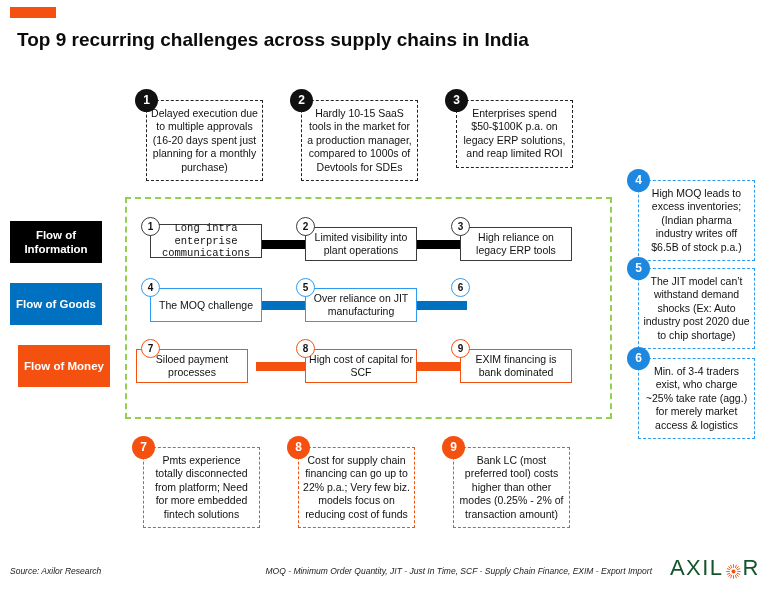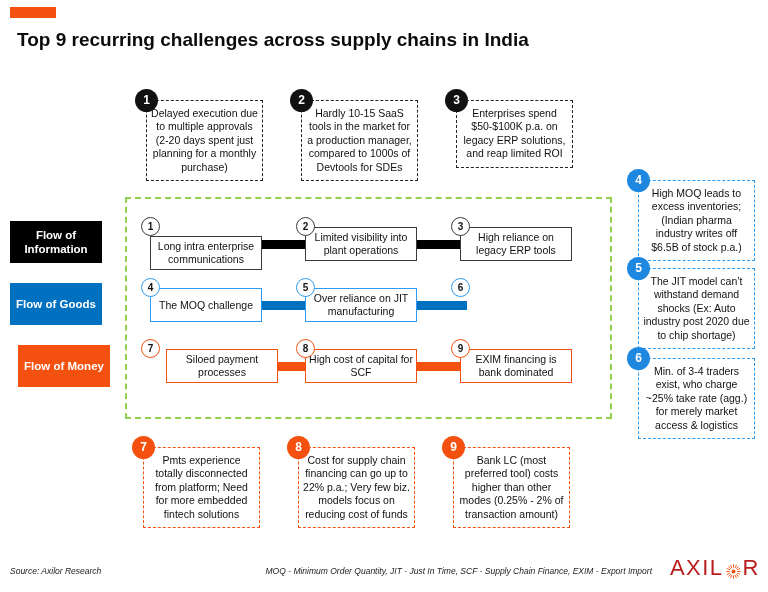--- a/index.html
+++ b/index.html
@@ -38,69 +38,69 @@
         border:1.6px solid #3b3b3b;display:flex;align-items:center;justify-content:center;
         font-size:10px;font-weight:bold;color:#111;z-index:4;}
   .fnum.blue-b{border-color:#2E9BF0;}
   .fnum.orange-b{border-color:#F4500F;}
   .conn{position:absolute;height:9px;z-index:1;}
 
   
   .src{position:absolute;left:10px;top:566px;font-size:8.5px;font-style:italic;color:#222;}
   .legend{position:absolute;right:116px;top:566px;font-size:8.5px;font-style:italic;color:#222;white-space:nowrap;}
   .logo{position:absolute;right:8px;top:555px;display:flex;align-items:center;
-        font-size:22px;color:#b91c1c;letter-spacing:1.5px;}
+        font-size:22px;color:#14532d;letter-spacing:1.5px;}
   .logo .sun{display:inline-block;width:17px;height:17px;margin:0 1px;}
 </style>
 </head>
 <body>
 
 <div class="slide">
 
   <div class="accent-bar"></div>
   <h1 class="title">Top 9 recurring challenges across supply chains in India</h1>
 
   <div class="callout" style="left:146px;top:100px;">
     <span class="badge black">1</span>
-    <div>Delayed execution due to multiple approvals (2-20 days spent just planning for a monthly purchase)</div>
+    <div>Delayed execution due to multiple approvals (16-20 days spent just planning for a monthly purchase)</div>
   </div>
   <div class="callout" style="left:301px;top:100px;">
     <span class="badge black">2</span>
     <div>Hardly 10-15 SaaS tools in the market for a production manager, compared to 1000s of Devtools for SDEs</div>
   </div>
   <div class="callout" style="left:456px;top:100px;">
     <span class="badge black">3</span>
     <div>Enterprises spend $50-$100K p.a. on legacy ERP solutions, and reap limited ROI</div>
   </div>
 
   <div class="flow-label" style="top:221px;background:#000;">Flow of Information</div>
   <div class="flow-label" style="top:283px;background:#0070C0;text-align:right;">Flow of Goods</div>
   <div class="flow-label" style="top:345px;background:#F4500F;margin-left:8px;">Flow of Money</div>
 
   <div class="flow-wrap"></div>
 
   <span class="fnum" style="left:141px;top:217px;">1</span>
-  <div class="fbox" style="left:150px;top:236px;">Long intra enterprise communications</div>
+  <div class="fbox" style="left:150px;top:224px;font-family:Liberation Mono, monospace;">Long intra enterprise communications</div>
   <div class="conn" style="left:256px;top:240px;width:56px;background:#000;"></div>
   <span class="fnum" style="left:296px;top:217px;">2</span>
   <div class="fbox" style="left:305px;top:227px;">Limited visibility into plant operations</div>
   <div class="conn" style="left:411px;top:240px;width:56px;background:#000;"></div>
   <span class="fnum" style="left:451px;top:217px;">3</span>
   <div class="fbox" style="left:460px;top:227px;">High reliance on legacy ERP tools</div>
 
   <span class="fnum blue-b" style="left:141px;top:278px;">4</span>
   <div class="fbox blue-b" style="left:150px;top:288px;">The MOQ challenge</div>
   <div class="conn" style="left:256px;top:301px;width:56px;background:#0070C0;"></div>
   <span class="fnum blue-b" style="left:296px;top:278px;">5</span>
   <div class="fbox blue-b" style="left:305px;top:288px;">Over reliance on JIT manufacturing</div>
   <div class="conn" style="left:411px;top:301px;width:56px;background:#0070C0;"></div>
   <span class="fnum blue-b" style="left:451px;top:278px;">6</span>
 
   <span class="fnum orange-b" style="left:141px;top:339px;">7</span>
-  <div class="fbox orange-b" style="left:166px;top:349px;">Siloed payment processes</div>
+  <div class="fbox orange-b" style="left:136px;top:349px;">Siloed payment processes</div>
   <div class="conn" style="left:256px;top:362px;width:56px;background:#F4500F;"></div>
   <span class="fnum orange-b" style="left:296px;top:339px;">8</span>
   <div class="fbox orange-b" style="left:305px;top:349px;">High cost of capital for SCF</div>
   <div class="conn" style="left:411px;top:362px;width:56px;background:#F4500F;"></div>
   <span class="fnum orange-b" style="left:451px;top:339px;">9</span>
   <div class="fbox orange-b" style="left:460px;top:349px;">EXIM financing is bank dominated</div>
 
   <div class="callout blue-c" style="left:638px;top:180px;">
     <span class="badge blue">4</span>
     <div>High MOQ leads to excess inventories; (Indian pharma industry writes off $6.5B of stock p.a.)</div>

